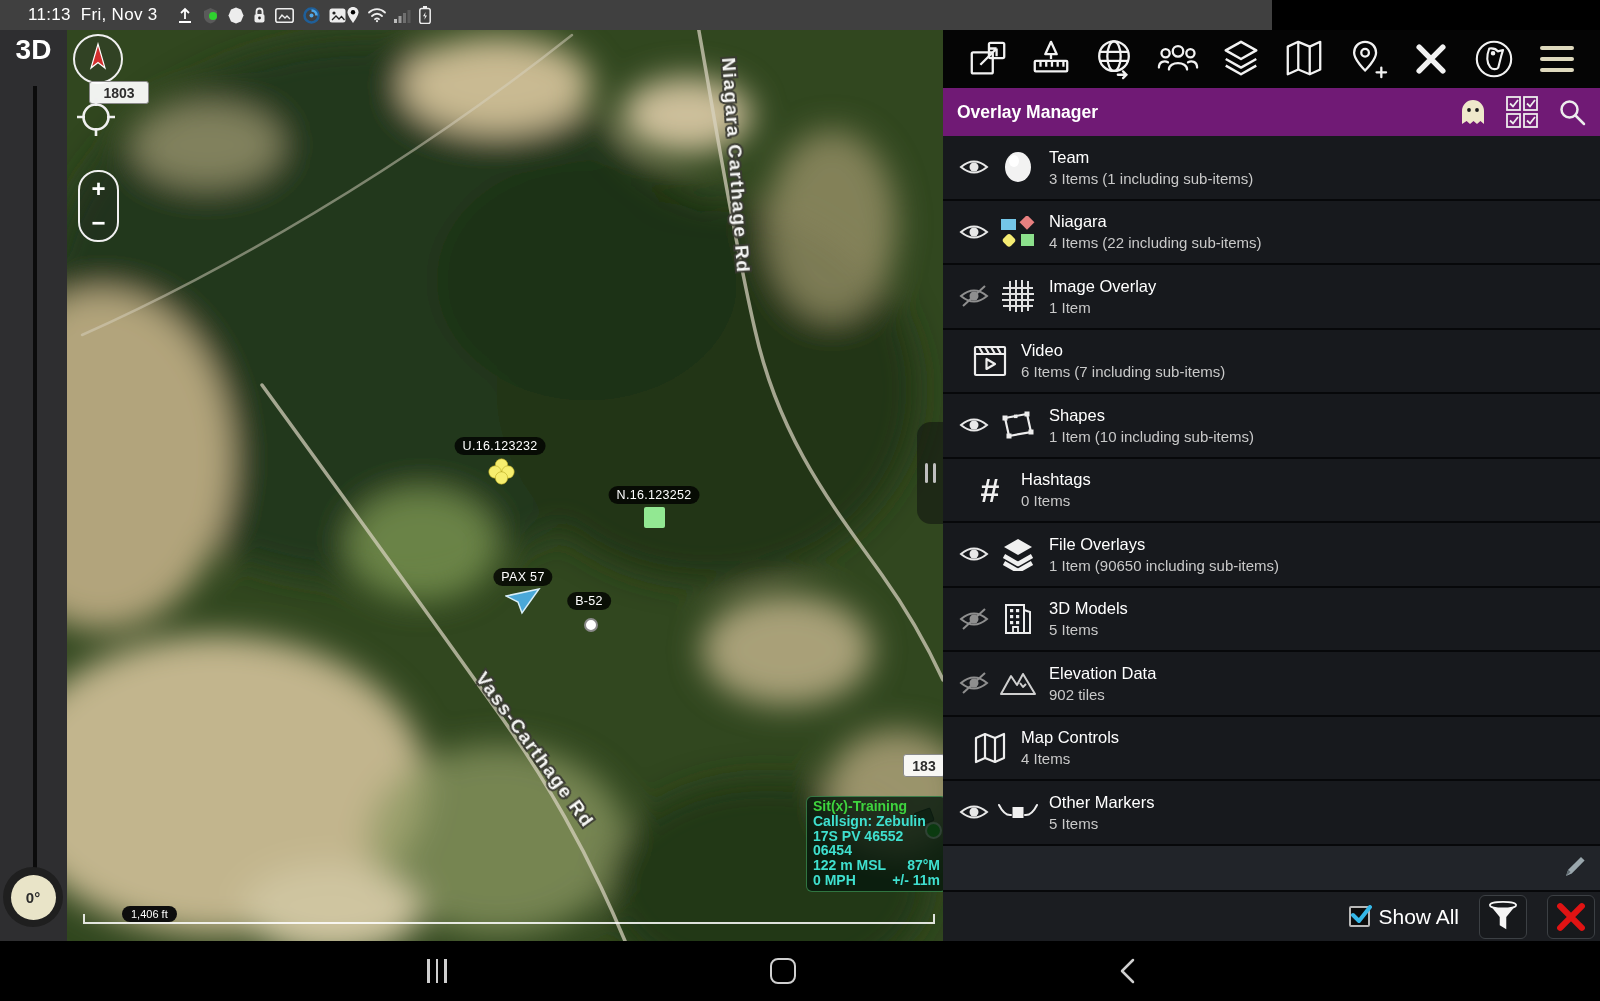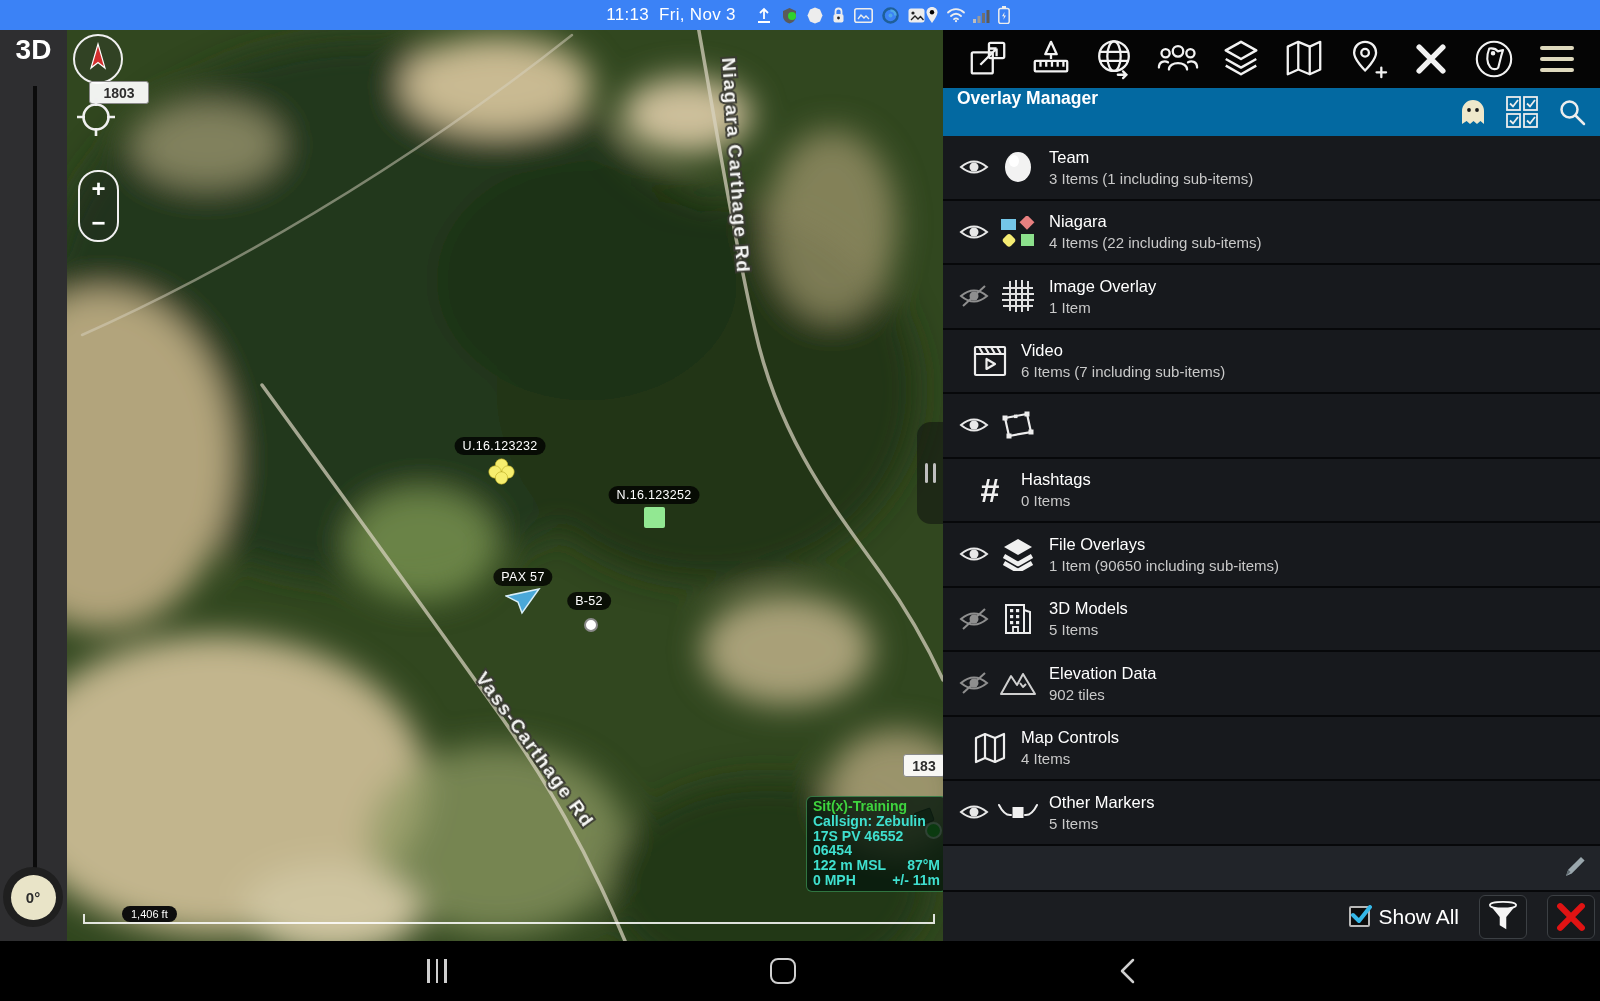--- a/index.html
+++ b/index.html
@@ -1,21 +1,21 @@
 <!DOCTYPE html>
 <html><head>
 <meta charset="utf-8">
 <style>
   html,body{margin:0;padding:0;background:#000;}
   #stage{position:relative;width:1600px;height:1001px;overflow:hidden;
          font-family:"Liberation Sans",sans-serif;background:#000;color:#fff;}
 
   
-  .statusbar{position:absolute;left:0;top:0;width:1600px;height:30px;background:#3b82f6;
-             display:flex;align-items:center;justify-content:center;}
+  .statusbar{position:absolute;left:0;top:0;width:1272px;height:30px;background:#404040;
+             display:flex;align-items:center;justify-content:flex-start;}
   .sb-left{display:flex;align-items:center;gap:10px;padding-left:28px;}
   .sb-time,.sb-date{font-size:17px;color:#fff;letter-spacing:.3px;}
   .sb-icons{display:flex;align-items:center;gap:9px;margin-left:10px;}
   .sb-right{display:flex;align-items:center;gap:7px;padding-right:12px;}
   .sb-ic{display:flex;align-items:center;}
 
   
   .rail{position:absolute;left:0;top:30px;width:67px;height:911px;background:#2e2e30;}
   .rail-3d{position:absolute;left:0;top:4px;width:67px;text-align:center;
            font-size:28px;font-weight:bold;color:#fff;cursor:pointer;}
@@ -61,21 +61,21 @@
   .inforow{display:flex;justify-content:space-between;}
   .dragtab{right:0;top:392px;width:26px;height:102px;background:rgba(12,12,14,.5);
            border-radius:14px 0 0 14px;display:flex;align-items:center;justify-content:center;gap:5px;}
   .dragbar{width:3px;height:20px;background:#bfbfbf;border-radius:1.5px;}
 
   
   .panel{position:absolute;left:943px;top:30px;width:657px;height:911px;background:#121417;}
   .toolbar{height:58px;background:#050505;display:flex;align-items:center;
            justify-content:space-between;padding:0 18px 0 20px;}
   .tbtn{width:50px;height:48px;display:flex;align-items:center;justify-content:center;cursor:pointer;}
-  .pheader{height:48px;background:#0369a1;display:flex;}
+  .pheader{height:48px;background:#701a75;display:flex;align-items:center;}
   .ptitle{margin-left:14px;font-size:17.5px;font-weight:bold;color:#fff;flex:1;}
   .hico{display:flex;align-items:center;justify-content:center;margin-right:20px;cursor:pointer;}
   .rows{background:#121417;}
   .row{height:62.5px;background:#17191d;border-bottom:2px solid #07080a;display:flex;
        align-items:center;padding-left:10px;cursor:pointer;}
   .eyebox{width:42px;display:flex;justify-content:center;}
   .iconbox{width:46px;display:flex;justify-content:center;align-items:center;}
   .row.noeye{padding-left:24px;}
   .rtext{margin-left:8px;display:flex;flex-direction:column;gap:3px;}
   .rtitle{font-size:16.5px;color:#fff;font-weight:500;}
@@ -487,20 +487,24 @@
         <span class="iconbox">
           <svg width="34" height="30" viewBox="0 0 34 30">
               <path d="M4 8 L26 4 L30 22 L8 26 Z" fill="none" stroke="#ededed" stroke-width="2.2"></path>
               <rect x="1.5" y="5.5" width="5" height="5" fill="#ededed"></rect>
               <rect x="23.5" y="1.5" width="5" height="5" fill="#ededed"></rect>
               <rect x="27.5" y="19.5" width="5" height="5" fill="#ededed"></rect>
               <rect x="5.5" y="23.5" width="5" height="5" fill="#ededed"></rect>
               <rect x="13" y="4.6" width="3.5" height="3.5" fill="#ededed"></rect>
             </svg>
         </span>
+        <span class="rtext">
+            <span class="rtitle">Shapes</span>
+            <span class="rsub">1 Item (10 including sub-items)</span>
+          </span>
       </div>
 
       <div class="row noeye">
         <span class="iconbox">
           <span class="hashglyph">#</span>
         </span>
         <span class="rtext">
             <span class="rtitle">Hashtags</span>
             <span class="rsub">0 Items</span>
           </span>

